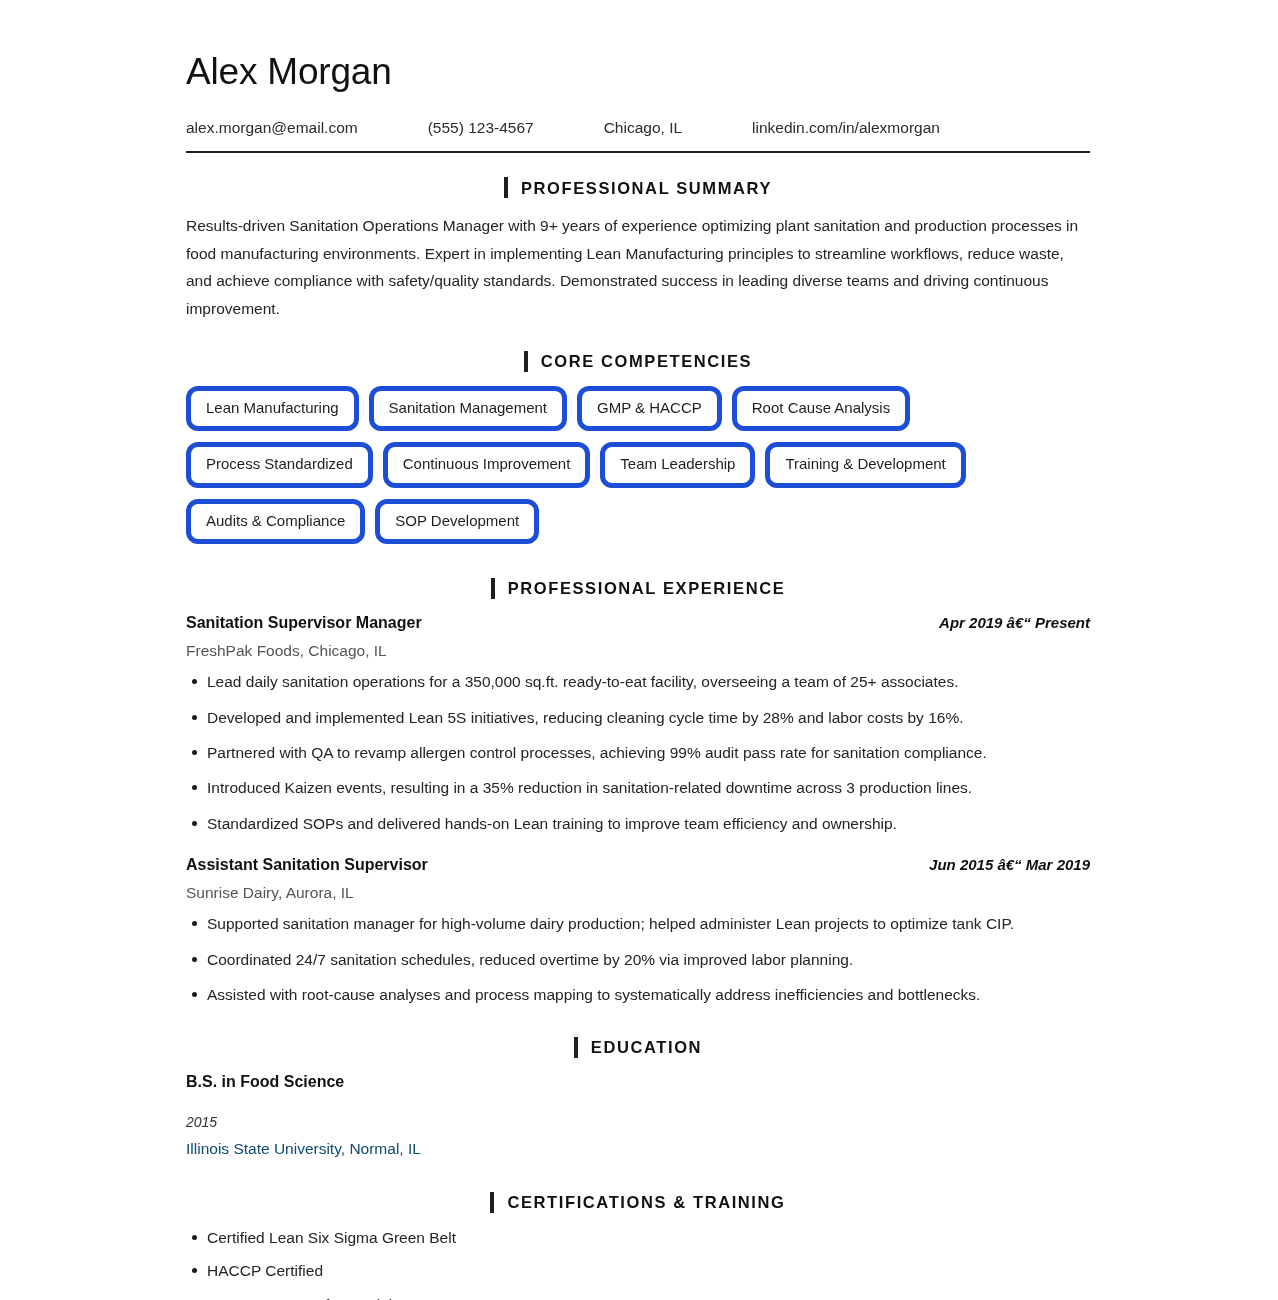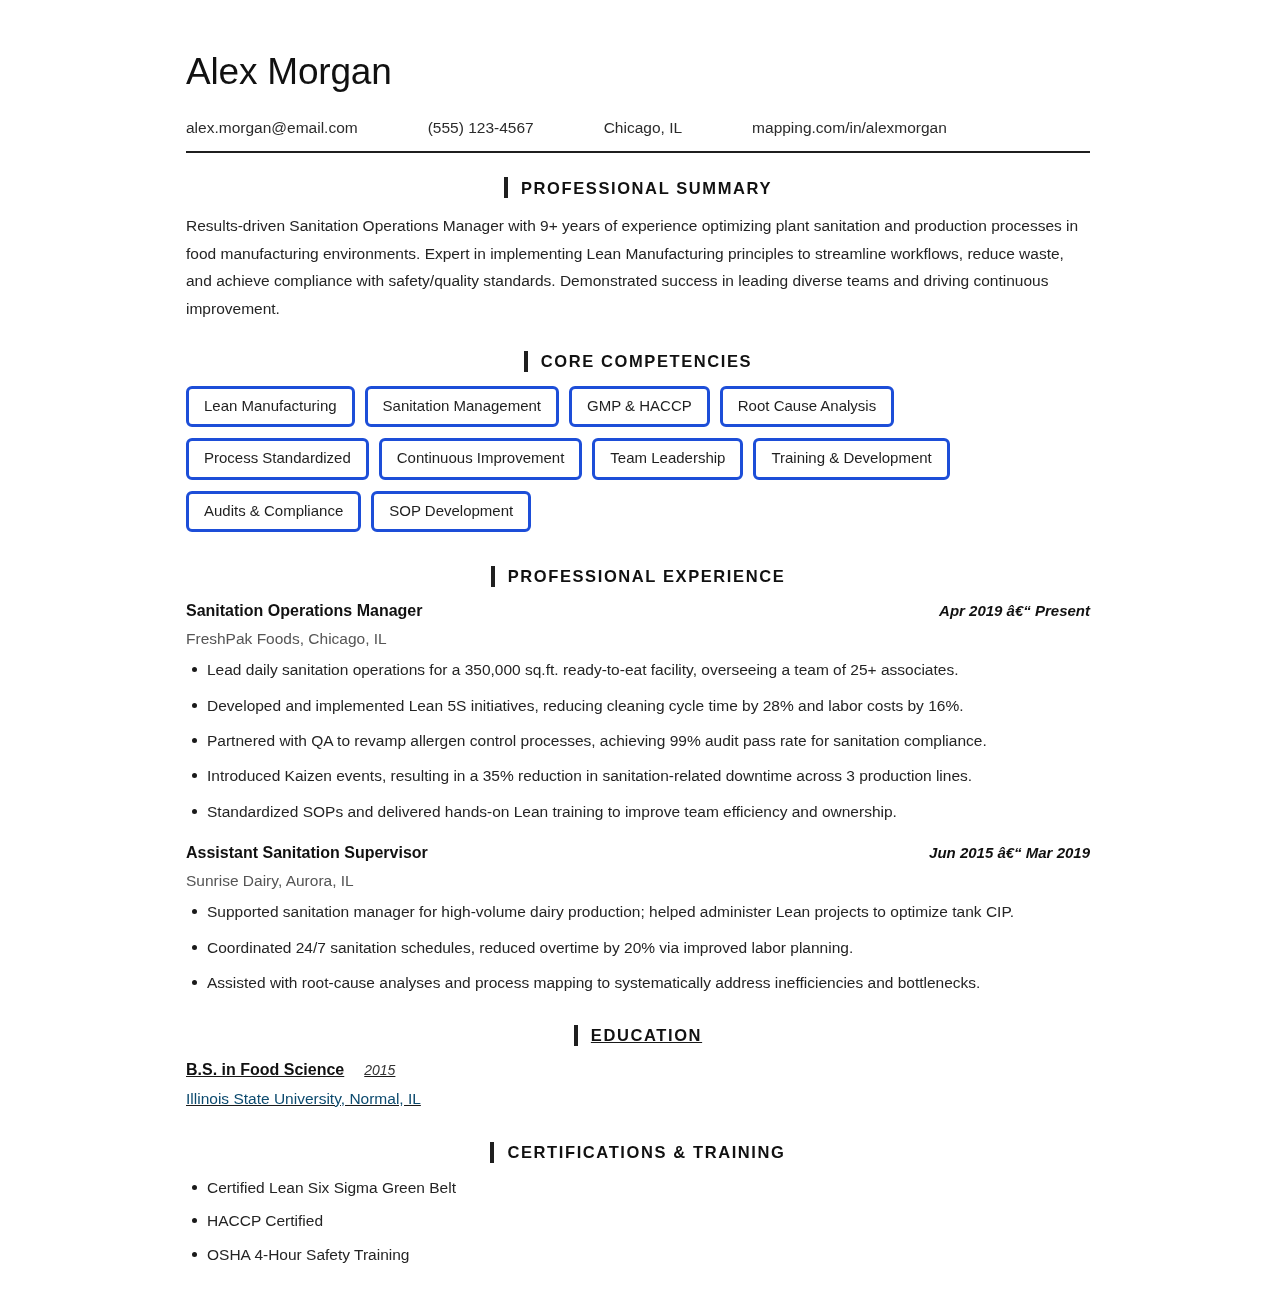--- a/index.html
+++ b/index.html
@@ -87,22 +87,22 @@
   
   .chips {
     display: flex;
     flex-wrap: wrap;
     gap: 11px 10px;
     margin-bottom: 34px;
     max-width: 900px;
   }
   .chip {
     box-sizing: border-box;
-    border: 3px solid #1d4ed8;
-    border-radius: 6px;
+    border: 5px solid #1d4ed8;
+    border-radius: 12px;
     padding: 9px 15px 10px 15px;
     font-size: 15px;
     line-height: 1.1;
     color: #1f1f1f;
     background: #ffffff;
     white-space: nowrap;
   }
 
   
   .job { margin-bottom: 20px; }
@@ -156,63 +156,64 @@
     height: 5px;
     border-radius: 50%;
     background: #1a1a1a;
   }
 
   .exp-block { margin-bottom: 30px; }
 
   
   .edu-top {
     display: flex;
-    justify-content: flex-start;
+    justify-content: space-between;
     align-items: baseline;
     gap: 20px;
+    flex-direction: column;
   }
   .edu-degree {
     font-size: 16px;
     font-weight: bold;
     color: #111111;
     line-height: 1.3;
   }
   .edu-year {
     font-size: 14px;
     font-style: italic;
     color: #333333;
     white-space: nowrap;
     line-height: 1.3;
   }
   .edu-school {
     font-size: 15.5px;
     color: #0c4a6e;
     margin-top: 8px;
     line-height: 1.3;
   }
-  .edu-block { margin-bottom: 33px; text-decoration: underline; }
+  .edu-block { margin-bottom: 33px; }
 
   
   .cert-block ul.bullets li { margin-bottom: 11px; }
 </style>
 </head>
 <body>
 
 <div class="page">
 
   <div>
     <h1 class="resume-name">Alex Morgan</h1>
     <div class="contact-line">
       <span class="contact-item">alex.morgan@email.com</span>
       <span class="contact-gap"></span>
       <span class="contact-item">(555) 123-4567</span>
       <span class="contact-gap"></span>
       <span class="contact-item">Chicago, IL</span>
       <span class="contact-gap"></span>
-      <span class="contact-item">mapping.com/in/alexmorgan</span>
+      <span class="contact-item">linkedin.com/in/alexmorgan</span>
     </div>
     <hr class="header-rule">
   </div>
 
   <div class="section">
     <div class="section-heading">
       <span class="section-accent"></span>
       <span class="section-title">PROFESSIONAL SUMMARY</span>
     </div>
     <p class="summary-text">Results-driven Sanitation Operations Manager with 9+ years of experience optimizing plant sanitation and production processes in food manufacturing environments. Expert in implementing Lean Manufacturing principles to streamline workflows, reduce waste, and achieve compliance with safety/quality standards. Demonstrated success in leading diverse teams and driving continuous improvement.</p>
@@ -238,21 +239,21 @@
   </div>
 
   <div class="section exp-block">
     <div class="section-heading">
       <span class="section-accent"></span>
       <span class="section-title">PROFESSIONAL EXPERIENCE</span>
     </div>
 
     <div class="job">
       <div class="job-top">
-        <span class="job-title">Sanitation Operations Manager</span>
+        <span class="job-title">Sanitation Supervisor Manager</span>
         <span class="job-dates">Apr 2019 â€“ Present</span>
       </div>
       <div class="job-company">FreshPak Foods, Chicago, IL</div>
       <ul class="bullets">
         <li>Lead daily sanitation operations for a 350,000 sq.ft. ready-to-eat facility, overseeing a team of 25+ associates.</li>
         <li>Developed and implemented Lean 5S initiatives, reducing cleaning cycle time by 28% and labor costs by 16%.</li>
         <li>Partnered with QA to revamp allergen control processes, achieving 99% audit pass rate for sanitation compliance.</li>
         <li>Introduced Kaizen events, resulting in a 35% reduction in sanitation-related downtime across 3 production lines.</li>
         <li>Standardized SOPs and delivered hands-on Lean training to improve team efficiency and ownership.</li>
       </ul>

